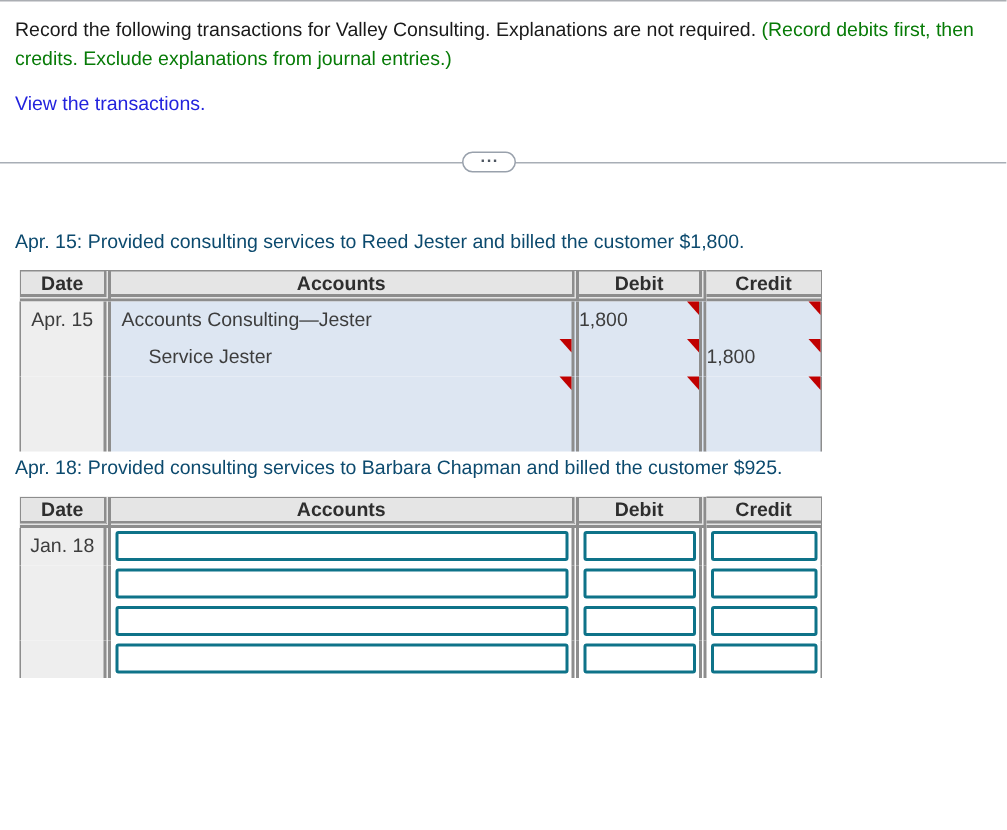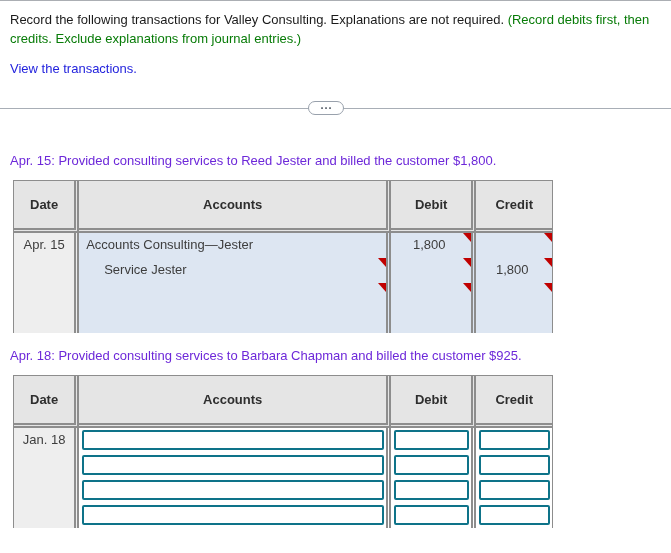--- a/index.html
+++ b/index.html
@@ -45,42 +45,42 @@
     border: 1px solid #99a1ac;
     border-radius: 8px;
     font-family: inherit;
     font-size: 11px; font-weight: bold; letter-spacing: 1px;
     color: #4d5560;
     display: flex; align-items: center; justify-content: center;
     padding: 0 0 6px 1px;
     cursor: pointer;
   }
 
-  .caption { margin: 38px 0 12px 0; color: #6d28d9; }
-  .caption2 { margin-top: 15px; }
+  .caption { margin: 38px 0 12px 0; color: #0c4a6e; }
+  .caption2 { margin-top: 3px; }
 
   
   table.journal {
     border-collapse: separate;
     border-spacing: 0;
     table-layout: fixed;
     margin-left: 3px;
   }
   .journal th, .journal td { box-sizing: border-box; margin: 0; }
   .journal th {
     height: 16px;
     background: var(--header_bg, #e5e5e5);
     border-top: 1px solid var(--border_gray, #8d8d8d);
     border-bottom: 5px double var(--border_gray, #8d8d8d);
     border-right: 5px double var(--border_gray, #8d8d8d);
     font-weight: bold;
     color: #2e2e2e;
     text-align: center;
     vertical-align: middle;
-    padding: 16px;
+    padding: 0;
   }
   .journal th:first-child { border-left: 1px solid var(--border_gray, #8d8d8d); }
   .journal th:last-child { border-right: 1px solid var(--border_gray, #8d8d8d); }
   .journal td {
     height: 25px;
     vertical-align: top;
     border-right: 5px double var(--border_gray, #8d8d8d);
     position: relative;
     padding: 0;
     color: var(--text_dark, #3d3d3d);
@@ -90,21 +90,21 @@
 
   .journal td.date-cell {
     background: var(--date_bg, #eeeeee);
     text-align: center;
     padding-top: 4px;
   }
   .answered td.acc-cell, .answered td.num-cell { background: var(--answered_bg, #dde6f2); }
 
   td.acc-cell { text-align: left; padding: 4px 0 0 7px; }
   td.acc-cell.indent { padding-left: 25px; }
-  td.num-cell { text-align: center; padding: 4px 4px 0 0; }
+  td.num-cell { text-align: left; padding: 4px 4px 0 0; }
 
   
   .tri {
     position: absolute; top: 0; right: 0;
     width: 0; height: 0;
     border-top: 9px solid var(--marker_red, #c00000);
     border-left: 8px solid transparent;
   }
 
   

